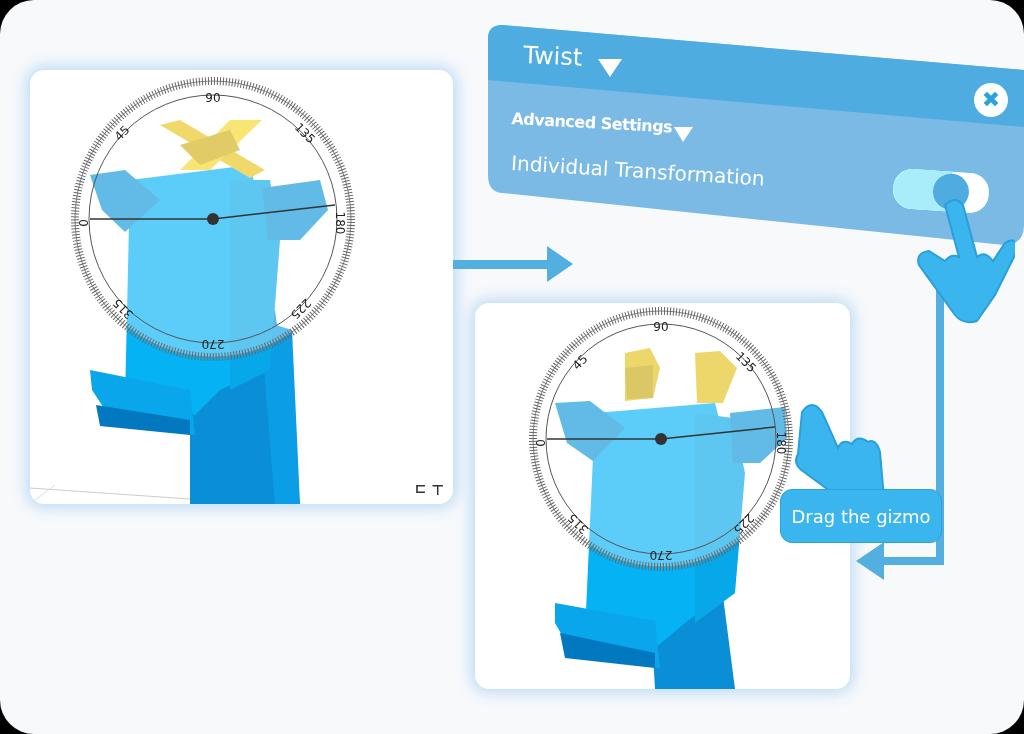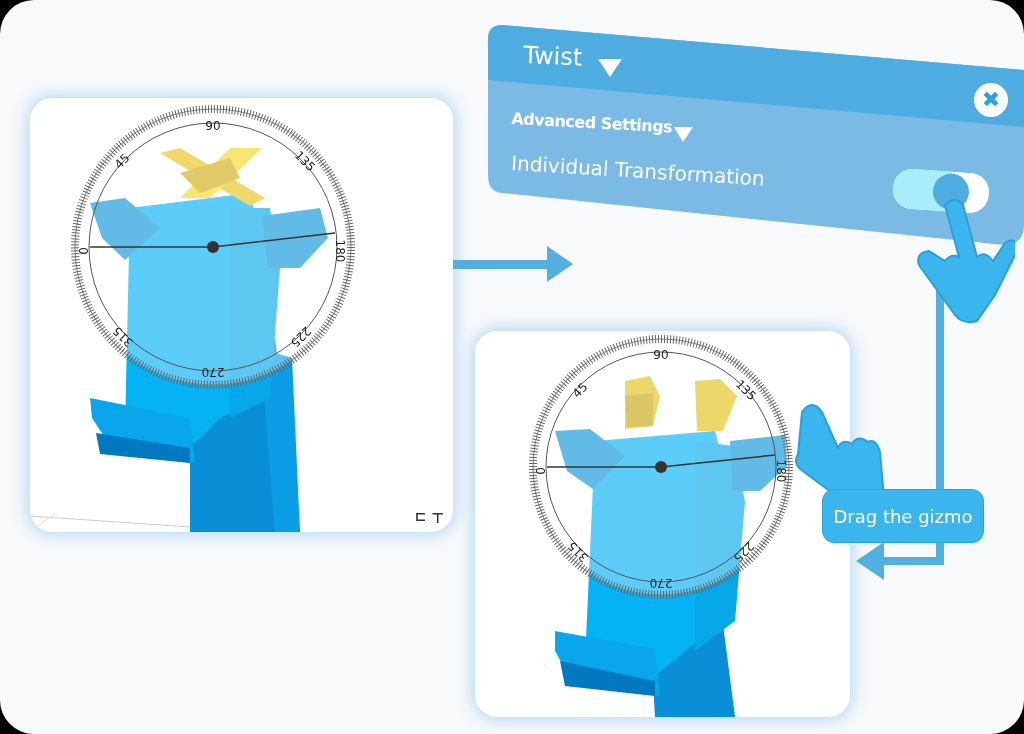--- a/index.html
+++ b/index.html
@@ -1,27 +1,27 @@
 <!DOCTYPE html>
 <html><head>
 <meta charset="utf-8">
 <style>
   html,body{margin:0;padding:0;background:#000;}
   body{width:1024px;height:734px;position:relative;overflow:hidden;font-family:"DejaVu Sans","Liberation Sans",sans-serif;}
   .card{position:absolute;left:0;top:0;width:1024px;height:734px;background:#f7f9fb;border-radius:34px;overflow:hidden;}
-  .viewport{position:absolute;background:#fff;border-radius:22px;box-shadow:0 0 14px 4px rgba(120,185,240,0.45);overflow:hidden;margin-top:28px;}
+  .viewport{position:absolute;background:#fff;border-radius:14px;box-shadow:0 0 14px 4px rgba(120,185,240,0.45);overflow:hidden;}
   #vp1{left:30px;top:70px;width:423px;height:434px;}
   #vp2{left:475px;top:303px;width:375px;height:386px;}
   .arrow-fill{fill:#52afe0;}
   .panel{position:absolute;left:488px;top:25px;width:536px;height:230px;}
   .panel-label{position:absolute;color:#fff;white-space:nowrap;}
   .twist{left:36px;top:16px;font-size:24px;transform:rotate(2.5deg);transform-origin:left top;}
   .adv{left:24px;top:84px;font-size:16px;font-weight:bold;transform:rotate(3deg);transform-origin:left top;letter-spacing:-0.5px;}
   .indiv{left:24px;top:126px;font-size:20px;transform:rotate(3.5deg);transform-origin:left top;}
-  .tooltip{position:absolute;left:822px;top:489px;width:160px;height:52px;background:#3bb5ee;border:1px solid #29a3db;border-radius:12px;color:#fff;font-size:18px;display:flex;align-items:center;justify-content:center;}
+  .tooltip{position:absolute;left:780px;top:489px;width:160px;height:52px;background:#3bb5ee;border:1px solid #29a3db;border-radius:12px;color:#fff;font-size:18px;display:flex;align-items:center;justify-content:center;}
 </style>
 </head>
 <body>
 
 <div class="card">
 
   <div class="viewport" id="vp1">
     <svg width="423" height="434" viewBox="0 0 423 434">
 
       <line x1="0" y1="418" x2="160" y2="429" stroke="#ccc" stroke-width="1"></line>

